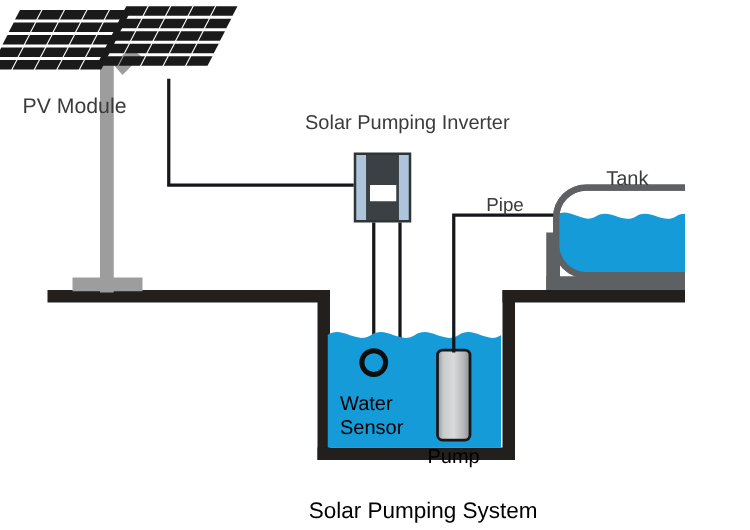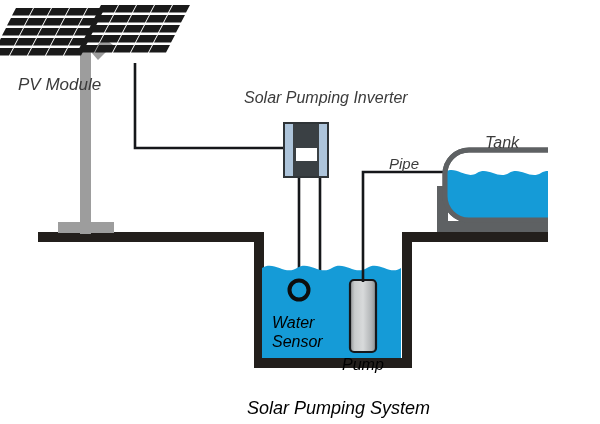--- a/index.html
+++ b/index.html
@@ -9,21 +9,20 @@
   }
   body {
     font-family: "Liberation Sans", sans-serif;
   }
   #stage {
     position: relative;
     width: 548px;
     height: 424px;
     background: #ffffff;
     overflow: hidden;
-    font-style: italic;
   }
   #diagram {
     position: absolute;
     top: 0;
     left: 0;
     width: 600px;
     height: 424px;
   }
   .lbl {
     fill: #3b3b3b;

